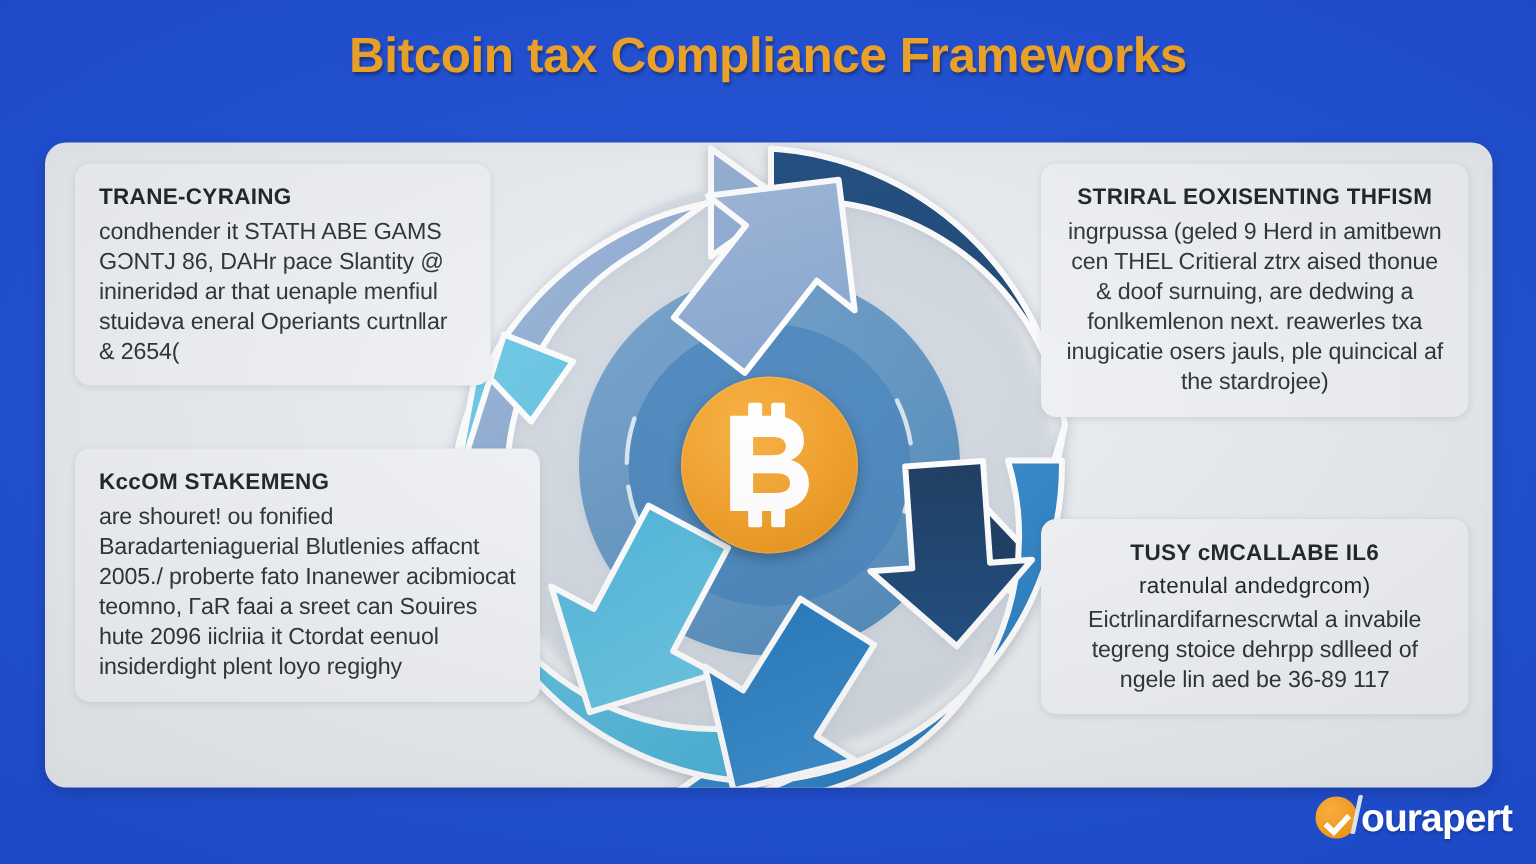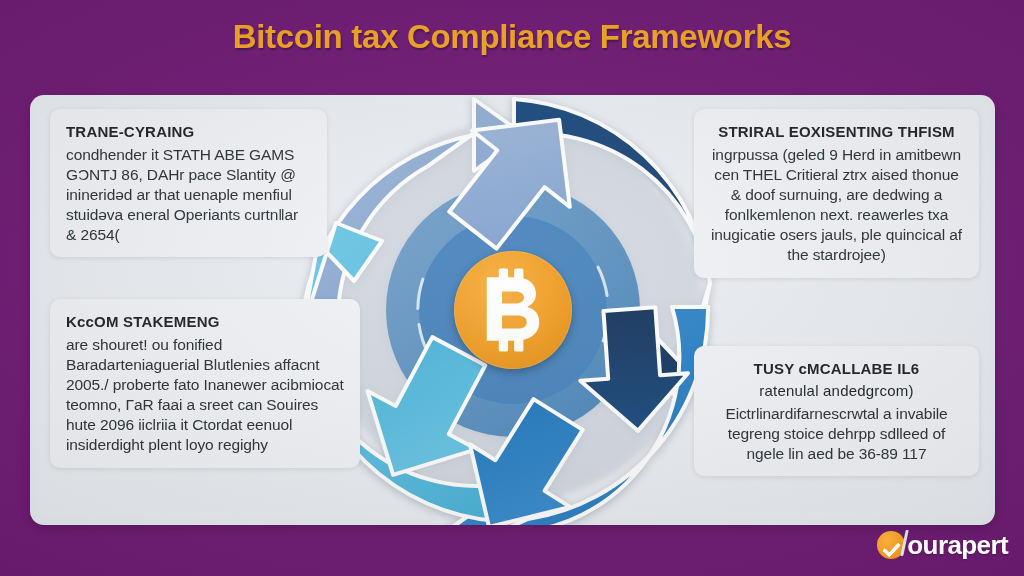--- a/index.html
+++ b/index.html
@@ -6,21 +6,21 @@
   body{
     width:1024px;height:576px;overflow:hidden;
     font-family:"Liberation Sans", sans-serif;
     background:#2e70a8;
     position:relative;
   }
   #stage{
     position:absolute;inset:0;
     background:
       radial-gradient(ellipse 120% 90% at 50% 40%, #3a7cb4 0%, #2e70a8 55%, #२a68a0 100%);
-    background-color:#701a75;
+    background-color:#1d4ed8;
   }
   #vign{position:absolute;inset:0;
     background:radial-gradient(ellipse 90% 80% at 50% 45%, rgba(255,255,255,.06) 0%, rgba(0,0,0,.10) 100%);
     pointer-events:none;}
 
   
   #title{
     position:absolute;left:0;right:0;top:18px;
     text-align:center;
     font-size:33px;font-weight:bold;

